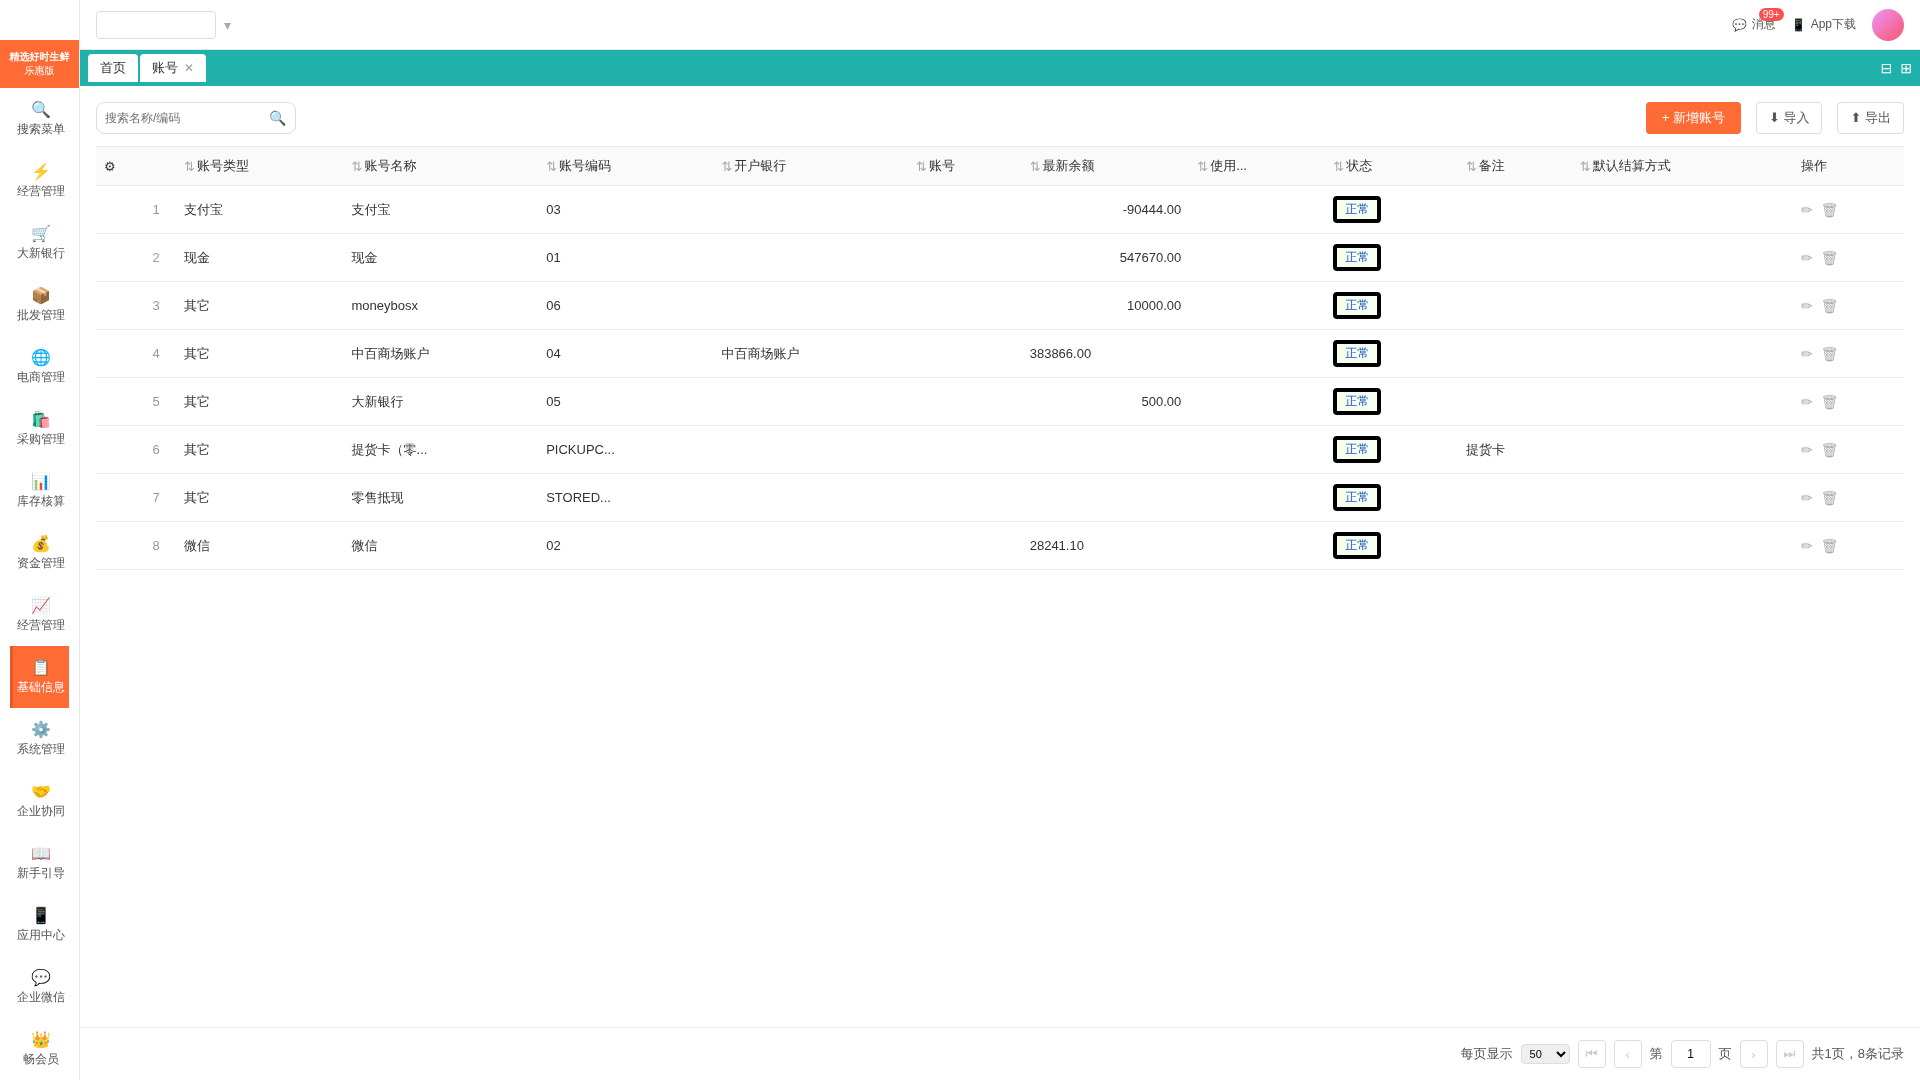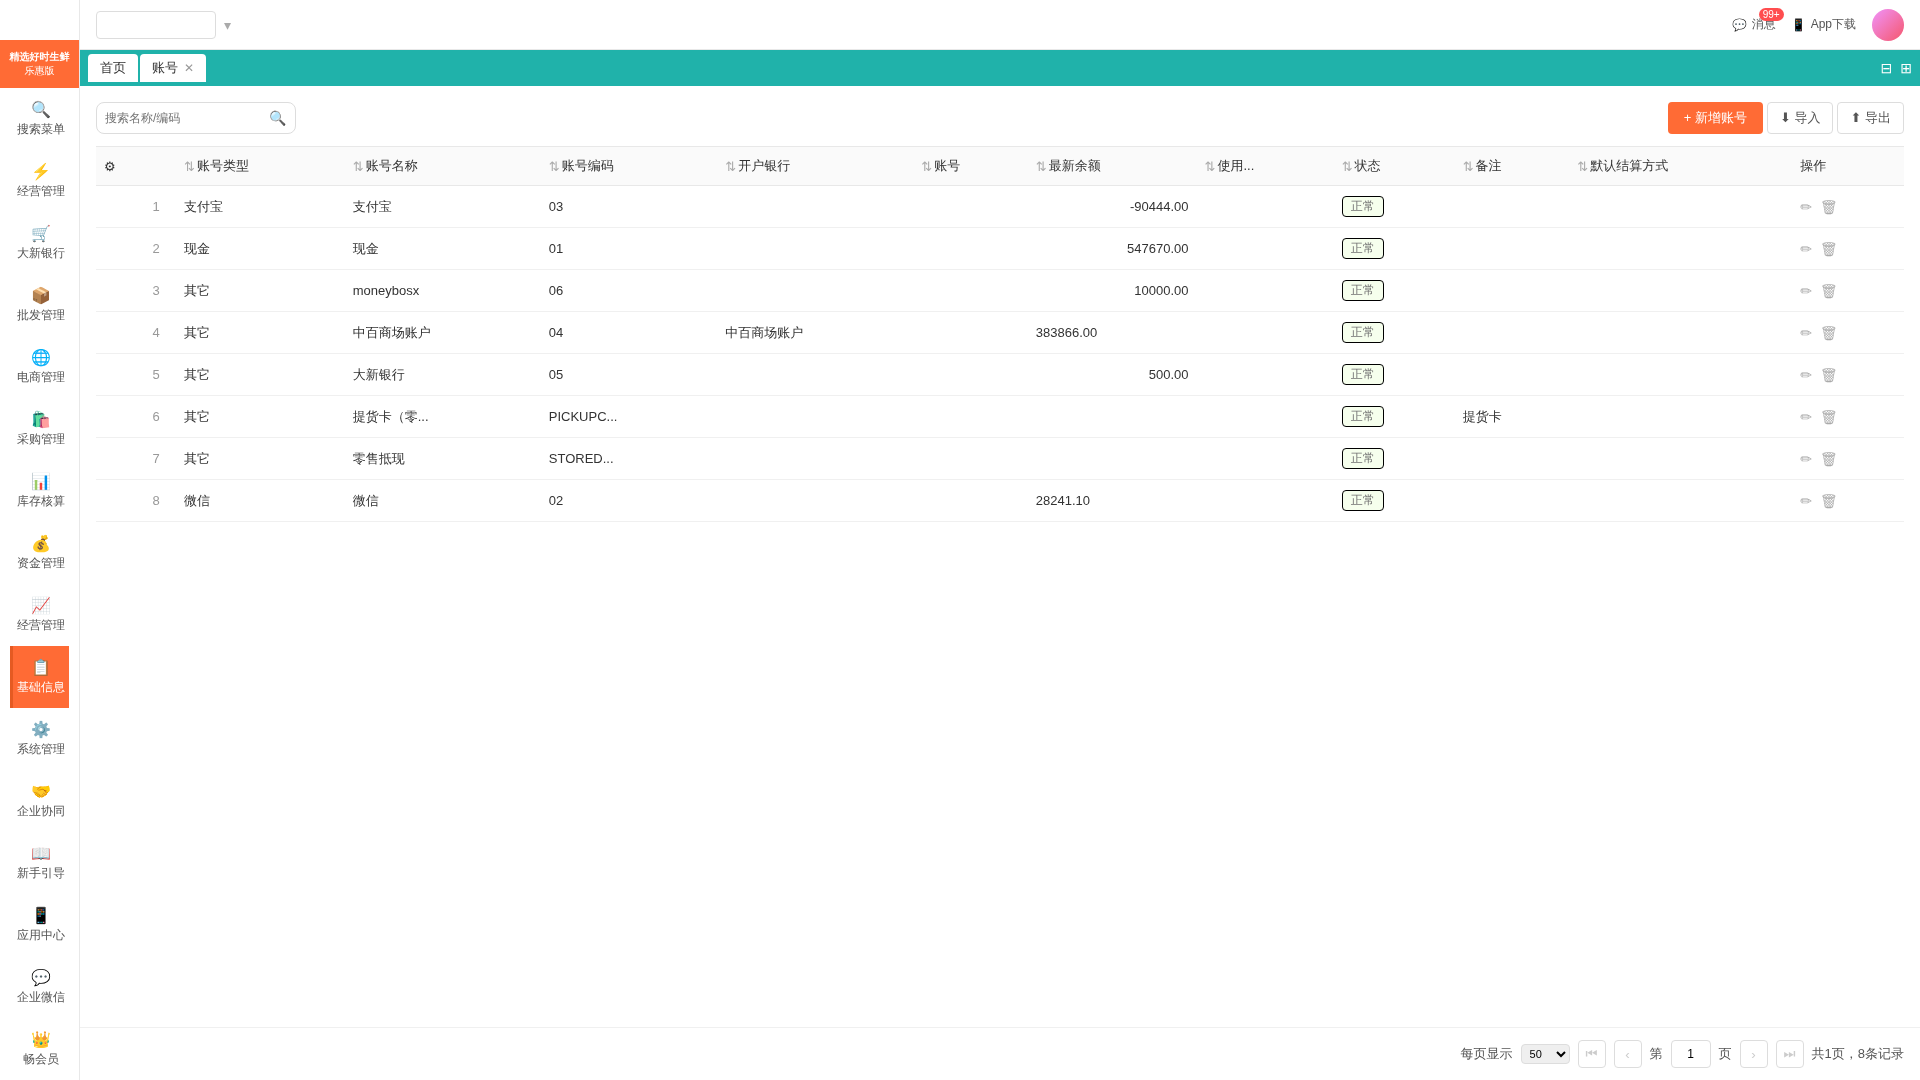--- a/index.html
+++ b/index.html
@@ -36,31 +36,31 @@
 
     
     .content { flex: 1; background: #fff; overflow: hidden; display: flex; flex-direction: column; margin: 0; }
     .content-inner { padding: 16px; flex: 1; overflow: auto; }
 
     
     .toolbar { display: flex; justify-content: space-between; align-items: center; margin-bottom: 12px; }
     .search-box { display: flex; align-items: center; border: 1px solid #ddd; border-radius: 8px; padding: 0 8px; height: 32px; width: 200px; }
     .search-box input { border: none; outline: none; font-size: 12px; width: 100%; }
     .search-icon { color: #aaa; font-size: 14px; }
-    .btn-group { display: flex; gap: 4px; align-items: center; }
+    .btn-group { display: flex; gap: 15px; align-items: center; }
     .btn-primary { background: #ff6b35; color: #fff; border: none; padding: 0 16px; height: 32px; border-radius: 4px; cursor: pointer; font-size: 13px; display: flex; align-items: center; gap: 4px; }
     .btn-secondary { background: #fff; color: #555; border: 1px solid #ddd; padding: 0 12px; height: 32px; border-radius: 4px; cursor: pointer; font-size: 13px; display: flex; align-items: center; gap: 4px; }
 
     
     .data-table { width: 100%; border-collapse: collapse; font-size: 13px; }
     .data-table th { background: #fafafa; border-bottom: 1px solid #e8e8e8; border-top: 1px solid #e8e8e8; padding: 10px 8px; text-align: left; color: #333; font-weight: 500; white-space: nowrap; }
     .data-table td { padding: 10px 8px; border-bottom: 1px solid #f0f0f0; color: #333; }
     .col-settings { width: 40px; text-align: center; }
     .col-num { width: 40px; text-align: center; color: #999; }
-    .status-badge { display: inline-block; background: #f6ffed; color: #737373; border: 1px solid #000000; border-radius: 4px; padding: 1px 8px; font-size: 12px; }
+    .status-badge { display: inline-block; background: #f6ffed; color: #1d4ed8; border: 4px solid #000000; border-radius: 4px; padding: 1px 8px; font-size: 12px; }
     .action-btns { display: flex; gap: 8px; }
     .action-btn { color: #aaa; cursor: pointer; font-size: 14px; }
 
     
     .pagination { display: flex; align-items: center; justify-content: flex-end; padding: 12px 16px; border-top: 1px solid #f0f0f0; gap: 8px; font-size: 13px; color: #555; }
     .page-size-select { border: 1px solid #ddd; border-radius: 4px; padding: 2px 4px; font-size: 11px; }
     .page-btn { width: 28px; height: 28px; display: flex; align-items: center; justify-content: center; border: 1px solid #ddd; border-radius: 4px; cursor: pointer; background: #fff; color: #555; }
     .page-btn.disabled { color: #ccc; cursor: not-allowed; }
     .page-input { width: 40px; height: 28px; border: 1px solid #ddd; border-radius: 4px; text-align: center; font-size: 12px; }
 

